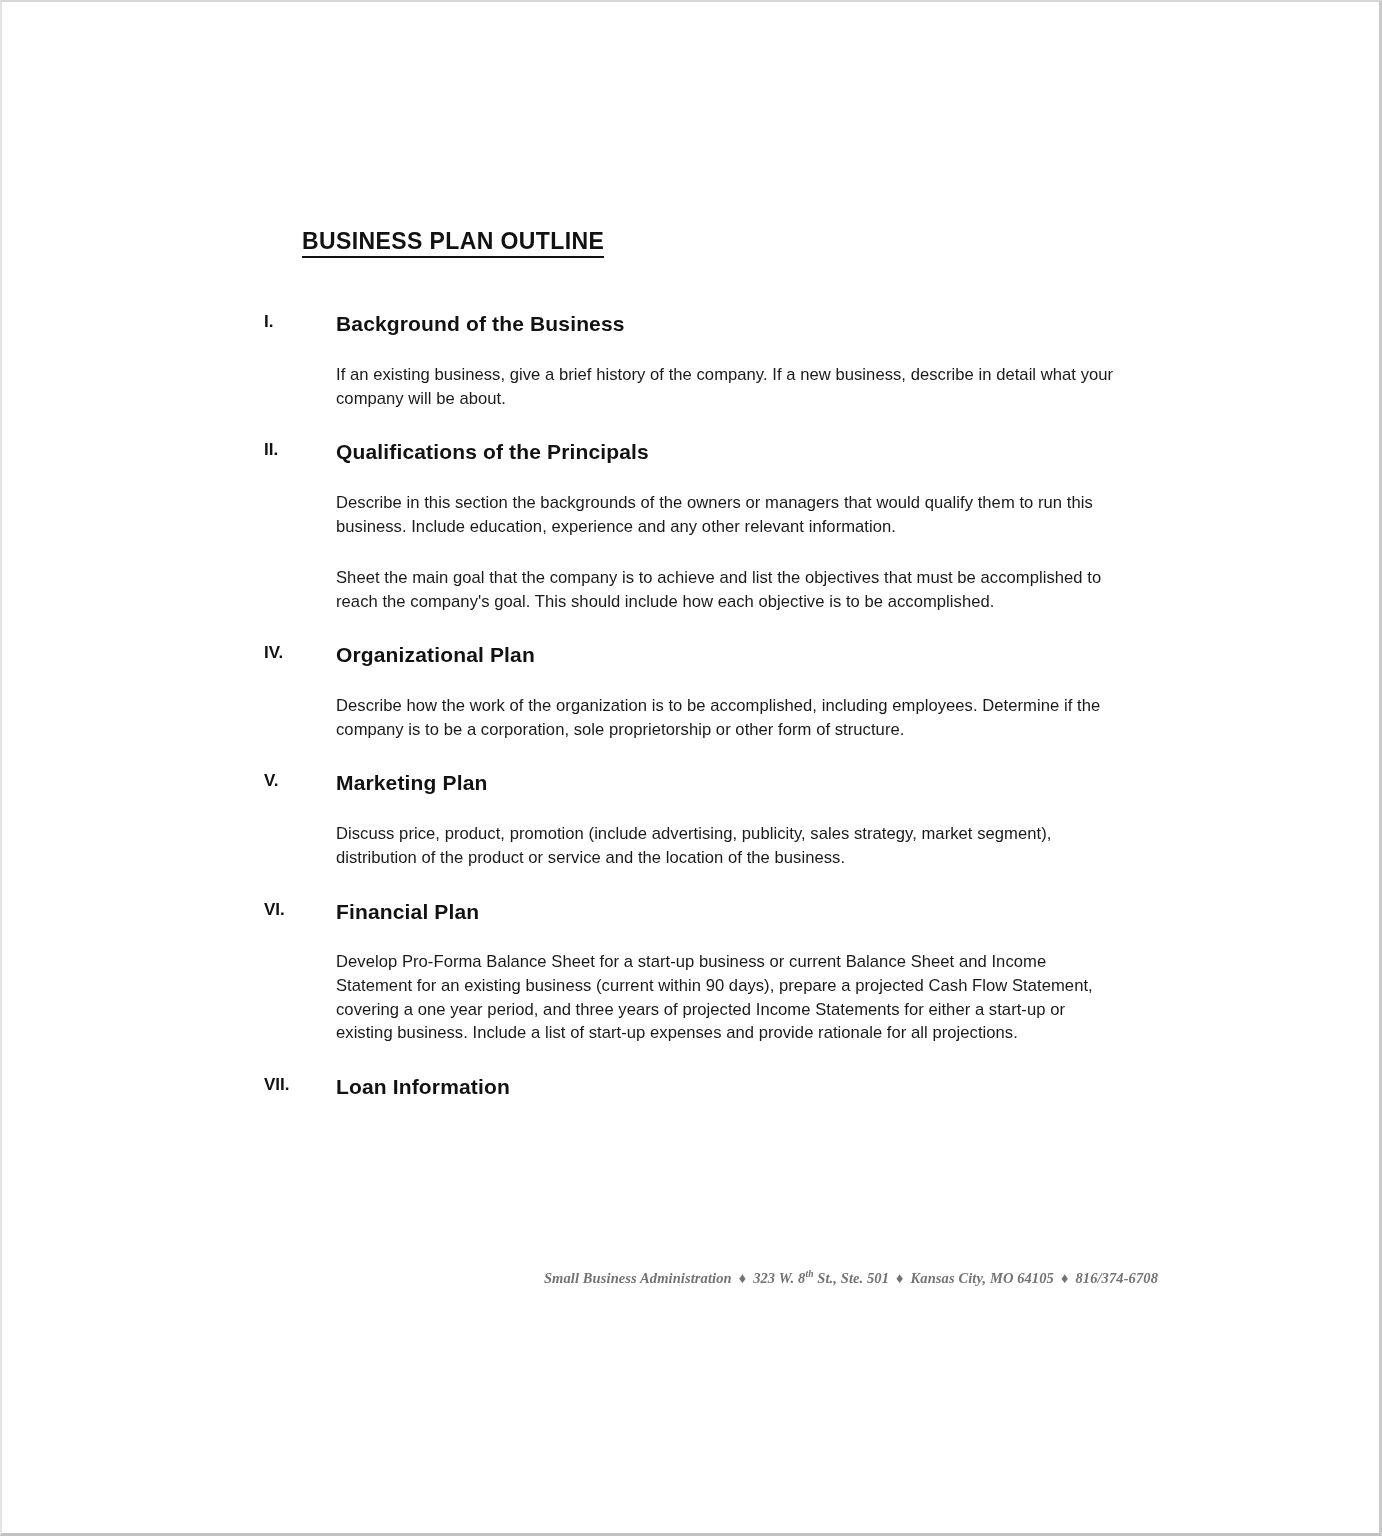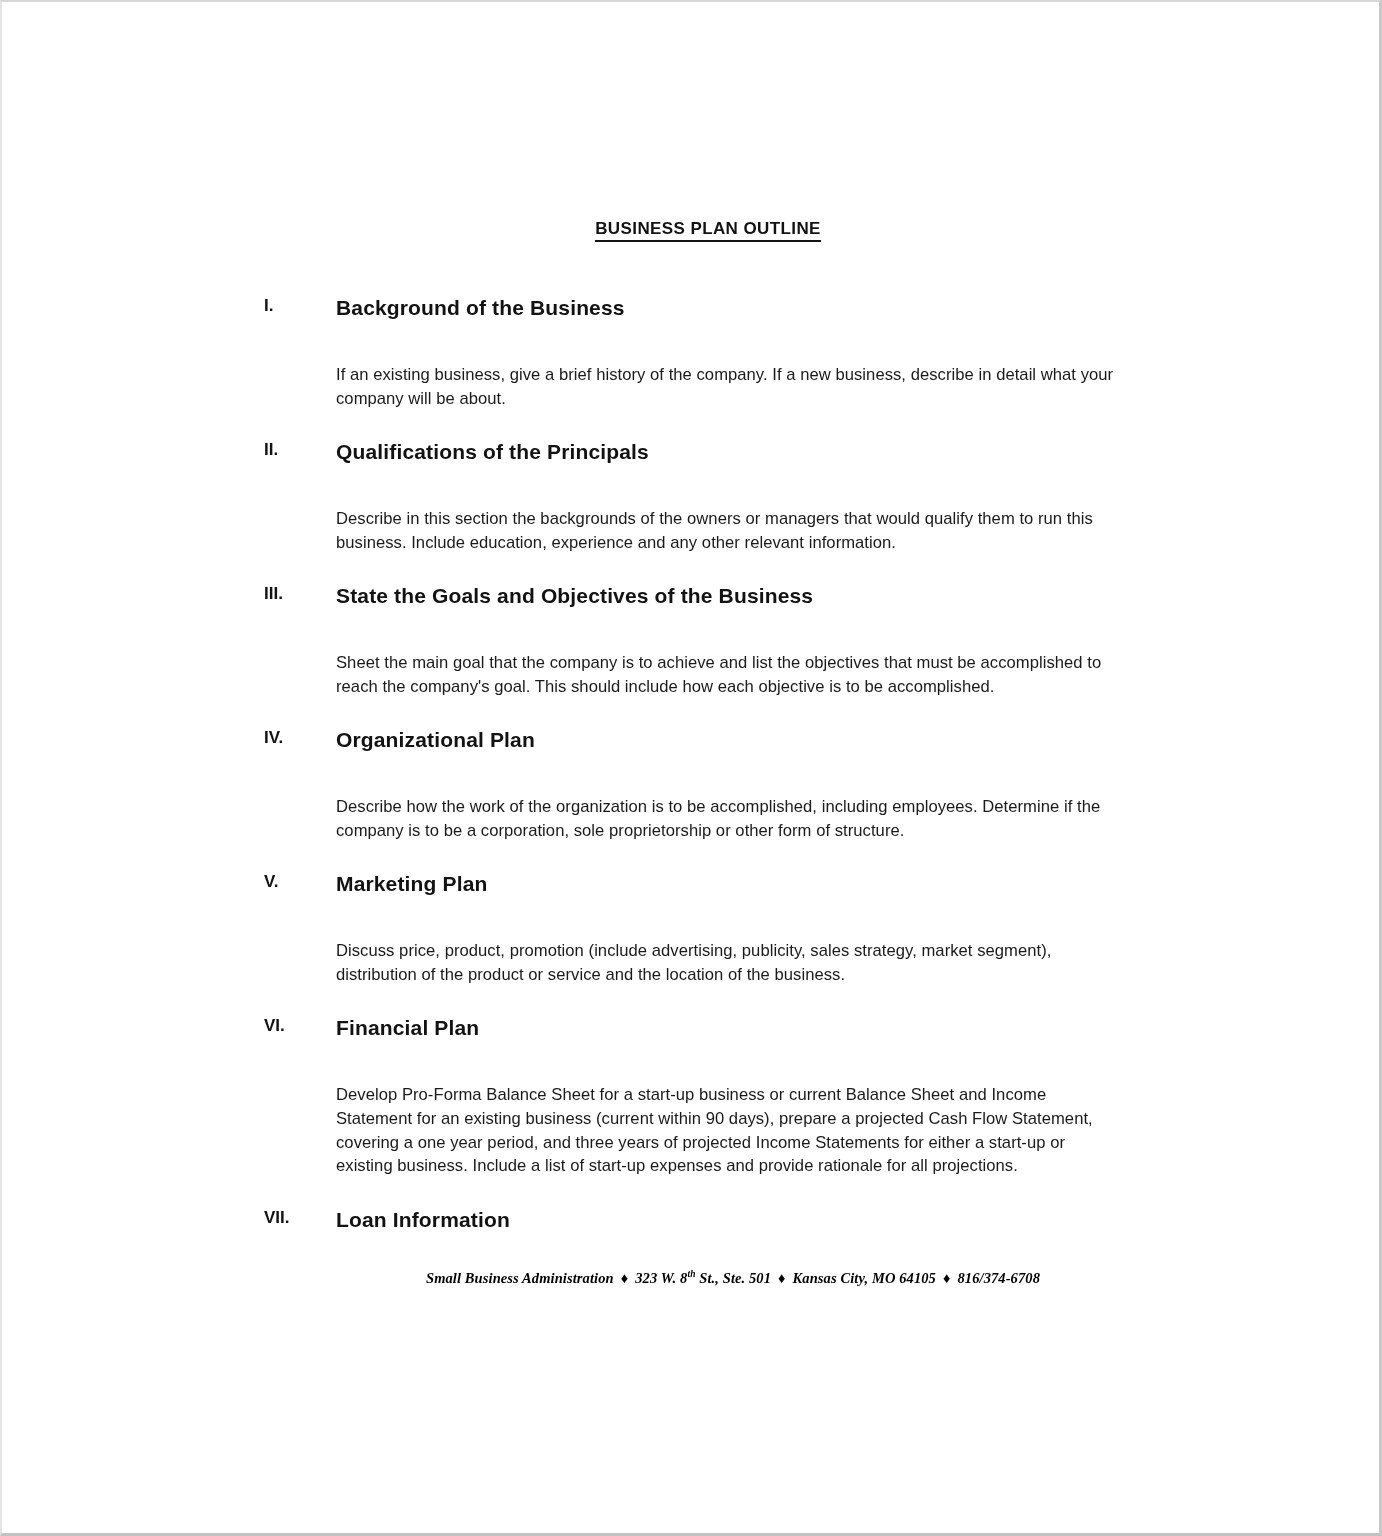--- a/index.html
+++ b/index.html
@@ -31,26 +31,25 @@
   
   .doc-body {
     position: absolute;
     left: 262px;
     top: 214px;
     width: 850px;
   }
 
   
   .doc-title {
-    text-align: center;
-    font-size: 17px;
+    font-size: 23px;
     font-weight: bold;
     letter-spacing: 0.4px;
     color: #121212;
-    margin: 3px 0 52px 0;
+    margin: 12px 0 52px 0;
     padding-left: 38px;
   }
   .doc-title span {
     display: inline-block;
     border-bottom: 2px solid #121212;
     padding-bottom: 1px;
   }
 
   
   .section {
@@ -70,44 +69,44 @@
   }
   .section-heading {
     font-size: 21px;
     font-weight: bold;
     color: #121212;
     line-height: 1.38;
     letter-spacing: 0.15px;
   }
   .section-body {
     margin-left: 72px;
-    margin-top: 40px;
+    margin-top: 24px;
     font-size: 16.6px;
     color: #1a1a1a;
     line-height: 1.42;
     letter-spacing: 0.05px;
     max-width: 778px;
   }
   
   .section.tight .section-body {
     margin-top: 1px;
   }
 
   
   .doc-footer {
     position: absolute;
     left: 262px;
     top: 1268px;
     width: 850px;
-    text-align: center;
+    text-align: right;
     font-family: "Liberation Serif", serif;
     font-style: italic;
     font-weight: bold;
     font-size: 14.5px;
-    color: #000000;
+    color: #737373;
     letter-spacing: 0.1px;
     padding-left: 44px;
     white-space: nowrap;
   }
   .doc-footer .sep {
     padding: 0 7px;
     font-style: normal;
   }
   .doc-footer sup {
     font-size: 9.5px;
@@ -134,24 +133,20 @@
 
     <div class="section">
       <div class="section-heading-row">
         <div class="section-numeral">II.</div>
         <div class="section-heading">Qualifications of the Principals</div>
       </div>
       <p class="section-body">Describe in this section the backgrounds of the owners or managers that would qualify them to run this business.  Include education, experience and any other relevant information.</p>
     </div>
 
     <div class="section">
-      <div class="section-heading-row">
-        <div class="section-numeral">III.</div>
-        <div class="section-heading">State the Goals and Objectives of the Business</div>
-      </div>
       <p class="section-body">Sheet the main goal that the company is to achieve and list the objectives that must be accomplished to reach the company's goal.  This should include how each objective is to be accomplished.</p>
     </div>
 
     <div class="section">
       <div class="section-heading-row">
         <div class="section-numeral">IV.</div>
         <div class="section-heading">Organizational Plan</div>
       </div>
       <p class="section-body">Describe how the work of the organization is to be accomplished,  including employees. Determine if the company is to be a corporation, sole proprietorship or other form of structure.</p>
     </div>

